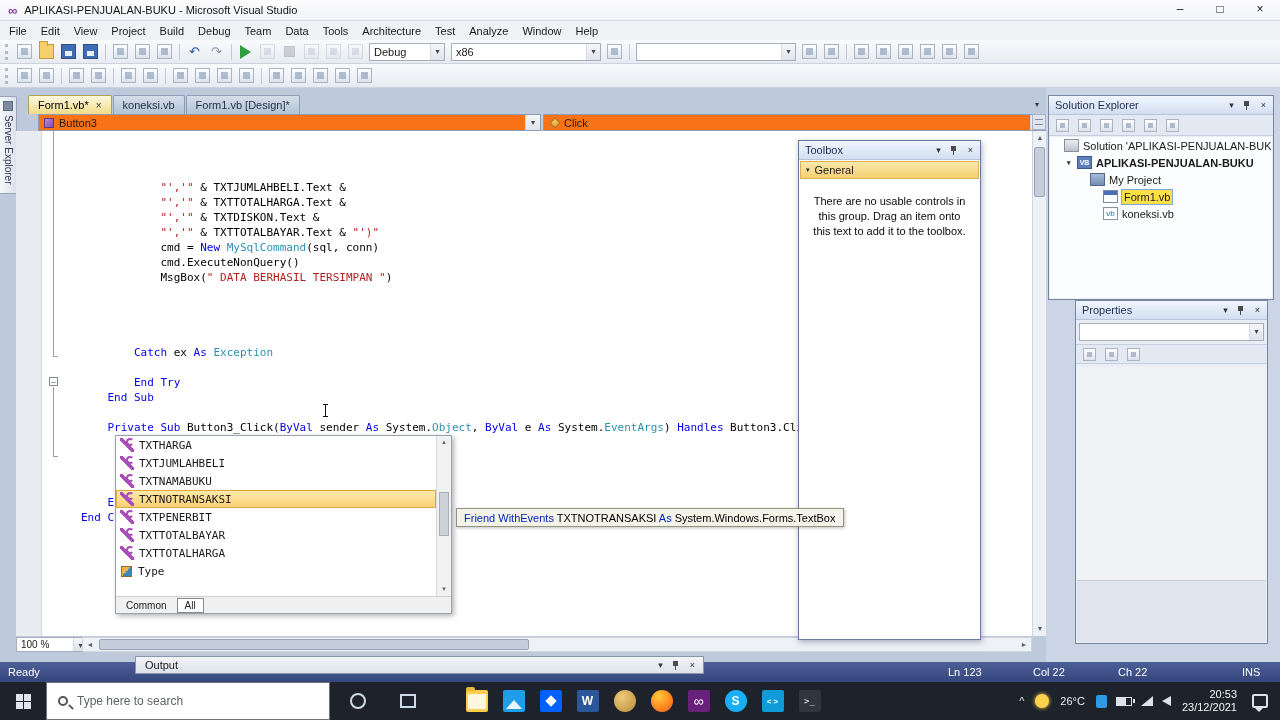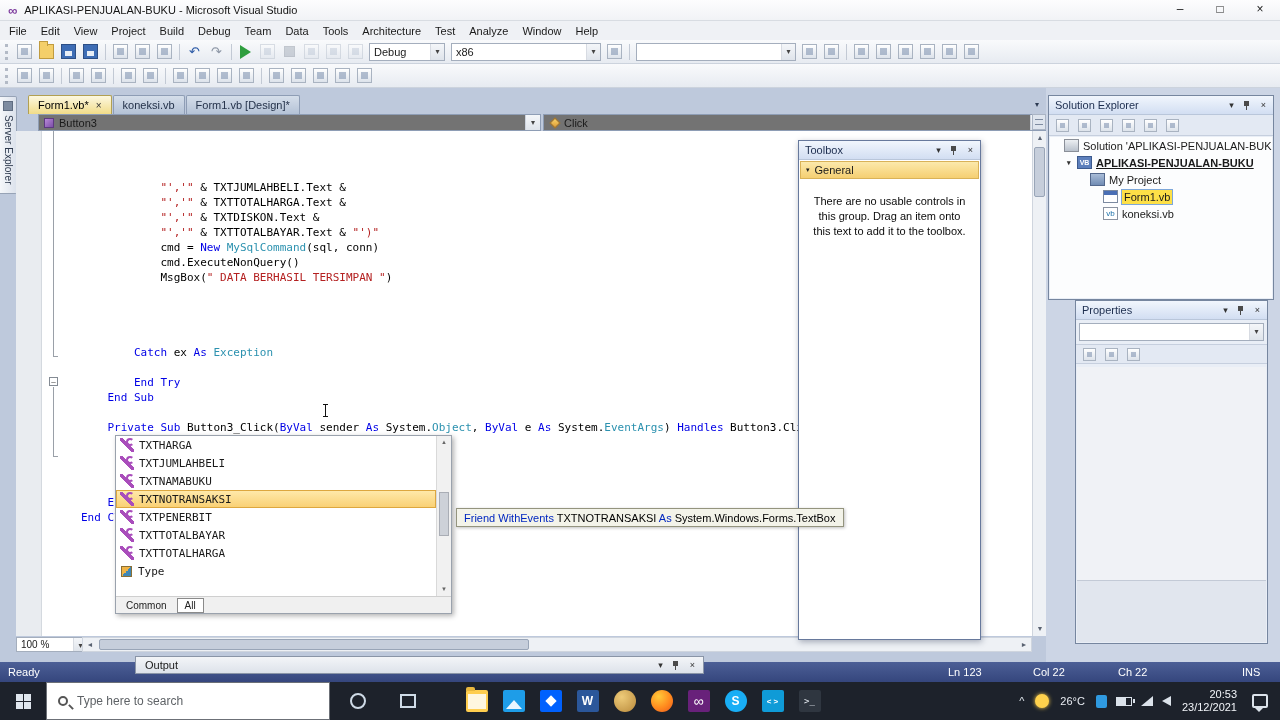--- a/index.html
+++ b/index.html
@@ -54,21 +54,21 @@
 .server-tab .vtext{writing-mode:vertical-rl;font-size:10px;color:#2e3a4e;}
 
 
 .tabstrip{position:absolute;left:28px;top:95px;height:19px;display:flex;gap:1px;z-index:2;}
 .tab{display:flex;align-items:center;padding:0 9px;border:1px solid #8e9db5;border-bottom:none;border-radius:2px 2px 0 0;background:linear-gradient(#d5deea,#b4c2d6);color:#24324a;}
 .tab.active{background:linear-gradient(#fdf8e0,#f1dc89);border-color:#b2a052;color:#000;}
 .tab-close{margin-left:7px;font-size:10px;color:#333;}
 .tab:not(.active) .tab-close{display:none;}
 .tab-list-btn{position:absolute;left:1030px;top:98px;width:14px;height:13px;text-align:center;line-height:13px;font-size:8px;color:#2c3a52;z-index:2;}
 .navbar{position:absolute;left:38px;top:114px;width:1008px;height:17px;display:flex;gap:2px;z-index:1;}
-.nav-combo{flex:1;background:#737373;border:1px solid #8e9db5;display:flex;align-items:center;overflow:hidden;}
+.nav-combo{flex:1;background:#f97316;border:1px solid #8e9db5;display:flex;align-items:center;overflow:hidden;}
 .nav-ic{flex:none;margin:0 5px;}
 .nav-ic.obj{width:10px;height:10px;background:linear-gradient(135deg,#b98ad8,#7c4ea8);border:1px solid #5d3a80;}
 .nav-ic.evt{width:8px;height:8px;background:linear-gradient(135deg,#f7d26a,#df9c34);border:1px solid #a8782a;transform:rotate(45deg);margin-left:7px;}
 .nav-arrow{margin-left:auto;width:15px;height:100%;border-left:1px solid #cdd3dd;background:linear-gradient(#f4f6f9,#dfe4eb);text-align:center;line-height:15px;font-size:8px;color:#444;flex:none;}
 
 
 .editor{position:absolute;left:16px;top:131px;width:1016px;height:505px;background:#fff;overflow:hidden;z-index:1;}
 .ind-margin{position:absolute;left:0;top:0;width:26px;height:100%;background:#e9ecf0;border-right:1px solid #d4d9df;}
 .fold-margin{position:absolute;left:27px;top:0;width:34px;height:100%;background:#fff;}
 .fold-v{position:absolute;width:1px;background:#9aa0a8;left:10px;}
@@ -104,21 +104,21 @@
 .pin::after{content:"";position:absolute;left:4px;top:7px;width:1px;height:4px;background:#4a4a4a;}
 
 
 .solution-explorer{left:1048px;top:95px;width:226px;height:205px;}
 .se-toolbar{height:21px;display:flex;align-items:center;gap:3px;padding:0 4px;background:#e3e9f3;border-bottom:1px solid #c6cfde;}
 .se-tree{position:absolute;left:1px;right:1px;top:41px;bottom:1px;background:#fcfdfe;overflow:hidden;}
 .tree-row{display:flex;align-items:center;height:17px;padding-left:calc(4px + var(--indent,0)*13px);white-space:nowrap;}
 .tree-row .expander{width:10px;font-size:7px;color:#333;visibility:hidden;flex:none;}
 .tree-row.expanded .expander{visibility:visible;}
 .tree-ic{width:15px;height:13px;margin-right:4px;flex:none;position:relative;}
-.tree-row.bold .row-label{font-weight:bold;text-decoration:underline;}
+.tree-row.bold .row-label{font-weight:bold;}
 .tree-row.selected .row-label{background:#fde047;box-shadow:0 0 0 1px #7da7d9;padding:1px 2px;}
 .ic-solution{background:linear-gradient(#eceff2,#b9c1cc);border:1px solid #8a8f98;}
 .ic-project{background:#5c7fbc;border:1px solid #3c5a8e;}
 .ic-project::after{content:"VB";position:absolute;inset:0;color:#fff;font-size:7px;line-height:12px;text-align:center;font-weight:bold;}
 .ic-myproject{background:linear-gradient(#a9bdd8,#718cb4);border:1px solid #53688c;}
 .ic-foldero{background:#f4cf6a;border:1px solid #c09b3f;}
 .ic-foldero::before{content:"";position:absolute;left:-1px;top:-3px;width:7px;height:3px;background:#f4cf6a;border:1px solid #c09b3f;border-bottom:none;}
 .ic-form{background:#fff;border:1px solid #7c8aa0;}
 .ic-form::before{content:"";position:absolute;left:0;top:0;right:0;height:4px;background:#4a6fb5;}
 .ic-vbfile{background:#fff;border:1px solid #8a92a0;}

